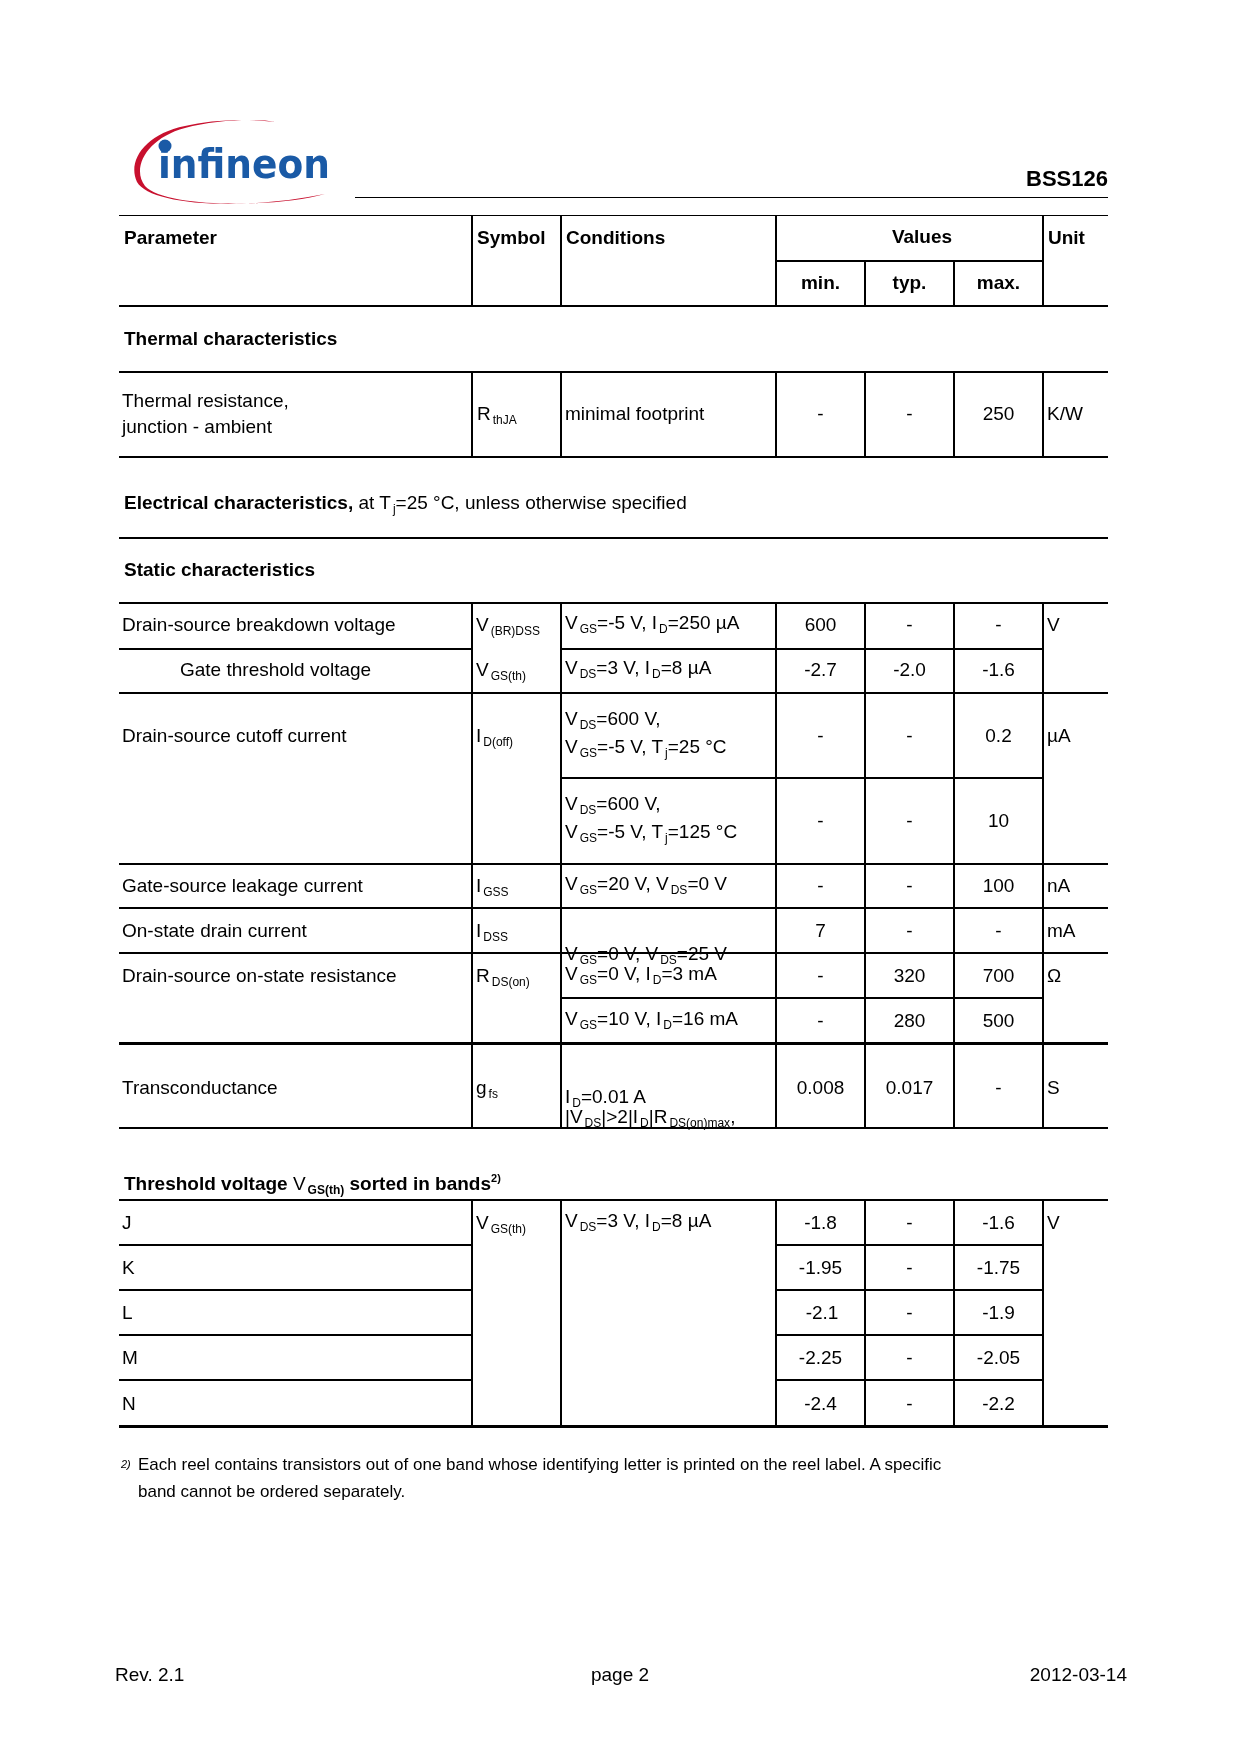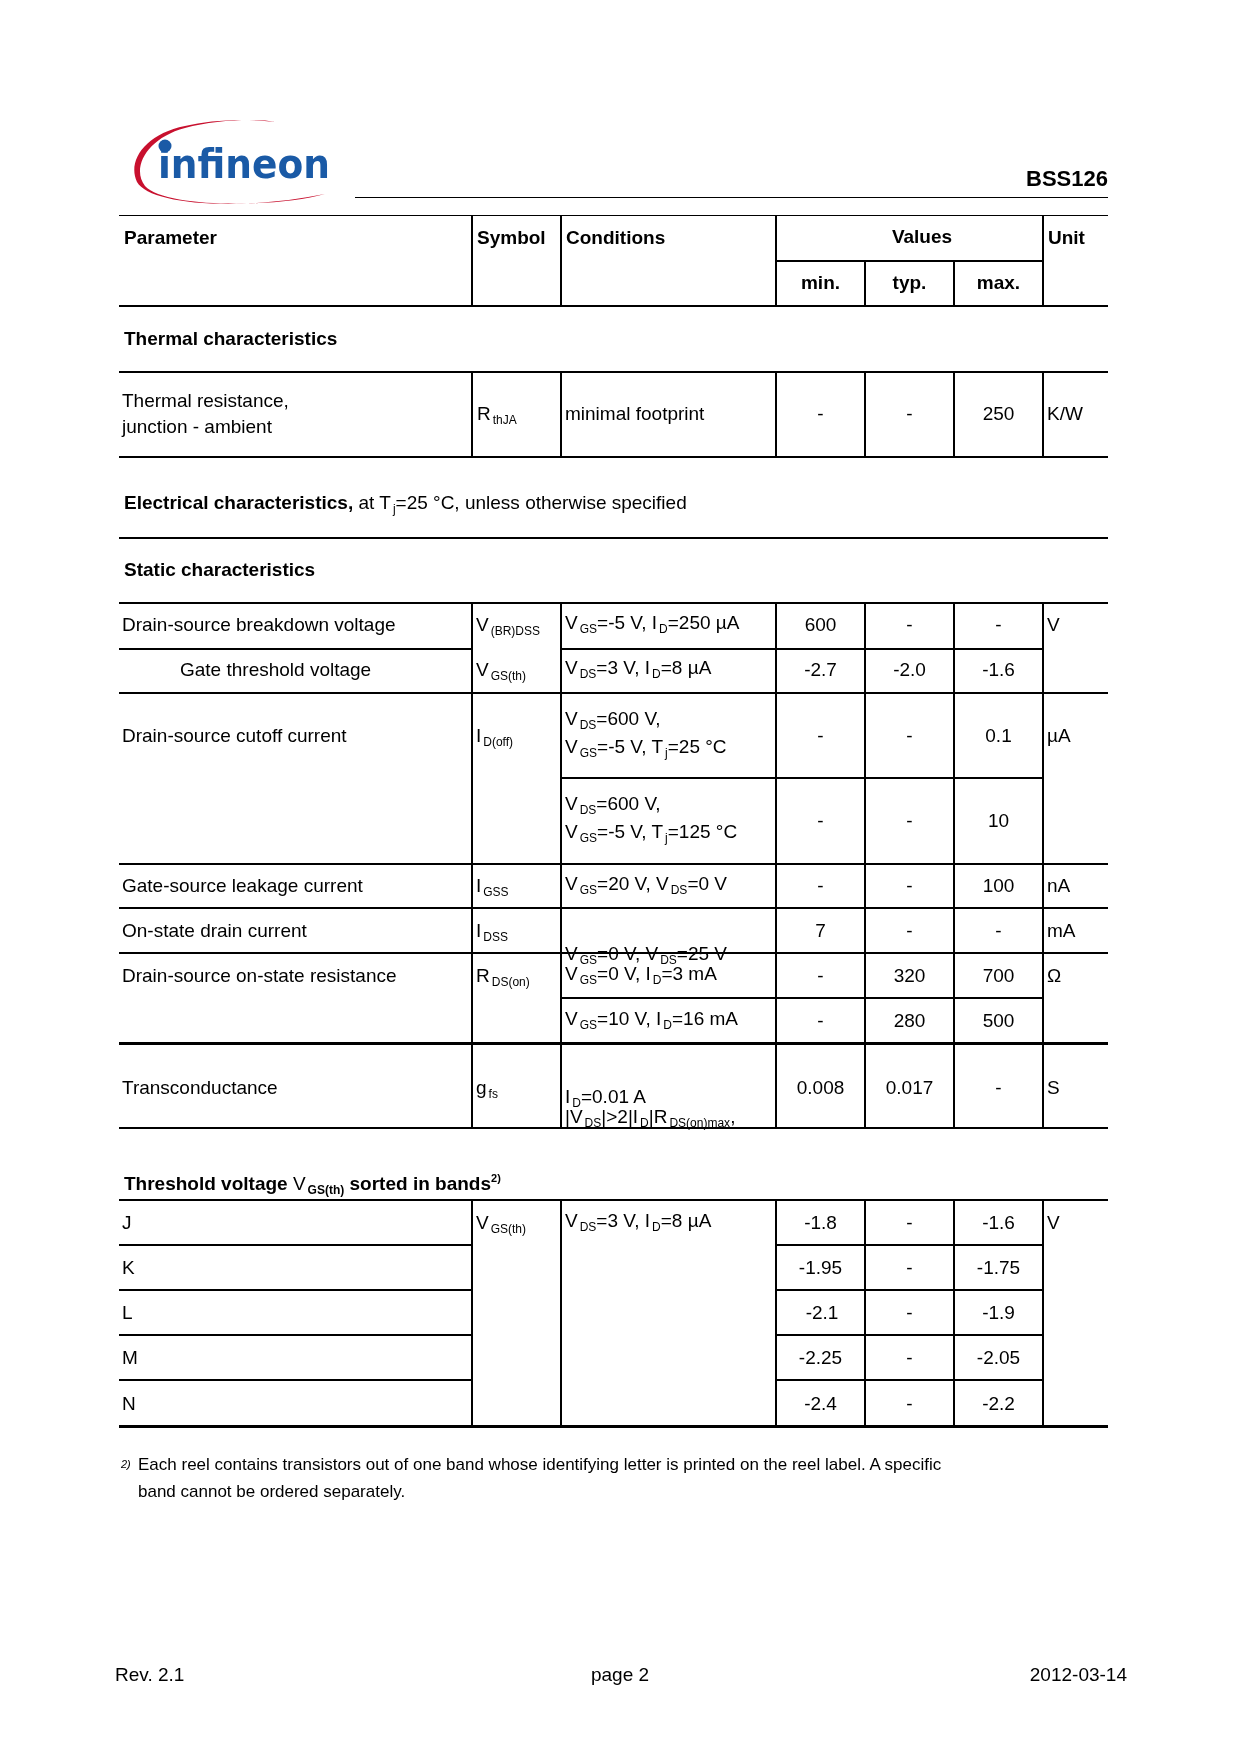--- a/index.html
+++ b/index.html
@@ -108,21 +108,21 @@
   <div class="t c" style="left:954px;width:89px;top:658px;">-1.6</div>
 </div>
 
 <div>
   <div class="t" style="left:122px;top:724px;">Drain-source cutoff current</div>
   <div class="t" style="left:476px;top:724px;"><span>I</span><sub>D(off)</sub></div>
   <div class="t" style="left:565px;top:707px;"><span>V</span><sub>DS</sub><span>=600 V,</span></div>
   <div class="t" style="left:565px;top:735px;"><span>V</span><sub>GS</sub><span>=-5 V, T</span><sub>j</sub><span>=25 °C</span></div>
   <div class="t c" style="left:776px;width:89px;top:724px;">-</div>
   <div class="t c" style="left:865px;width:89px;top:724px;">-</div>
-  <div class="t c" style="left:954px;width:89px;top:724px;">0.1</div>
+  <div class="t c" style="left:954px;width:89px;top:724px;">0.2</div>
   <div class="t" style="left:1047px;top:724px;">µA</div>
 
   <div class="t" style="left:565px;top:792px;"><span>V</span><sub>DS</sub><span>=600 V,</span></div>
   <div class="t" style="left:565px;top:820px;"><span>V</span><sub>GS</sub><span>=-5 V, T</span><sub>j</sub><span>=125 °C</span></div>
   <div class="t c" style="left:776px;width:89px;top:809px;">-</div>
   <div class="t c" style="left:865px;width:89px;top:809px;">-</div>
   <div class="t c" style="left:954px;width:89px;top:809px;">10</div>
 </div>
 
 <div>

